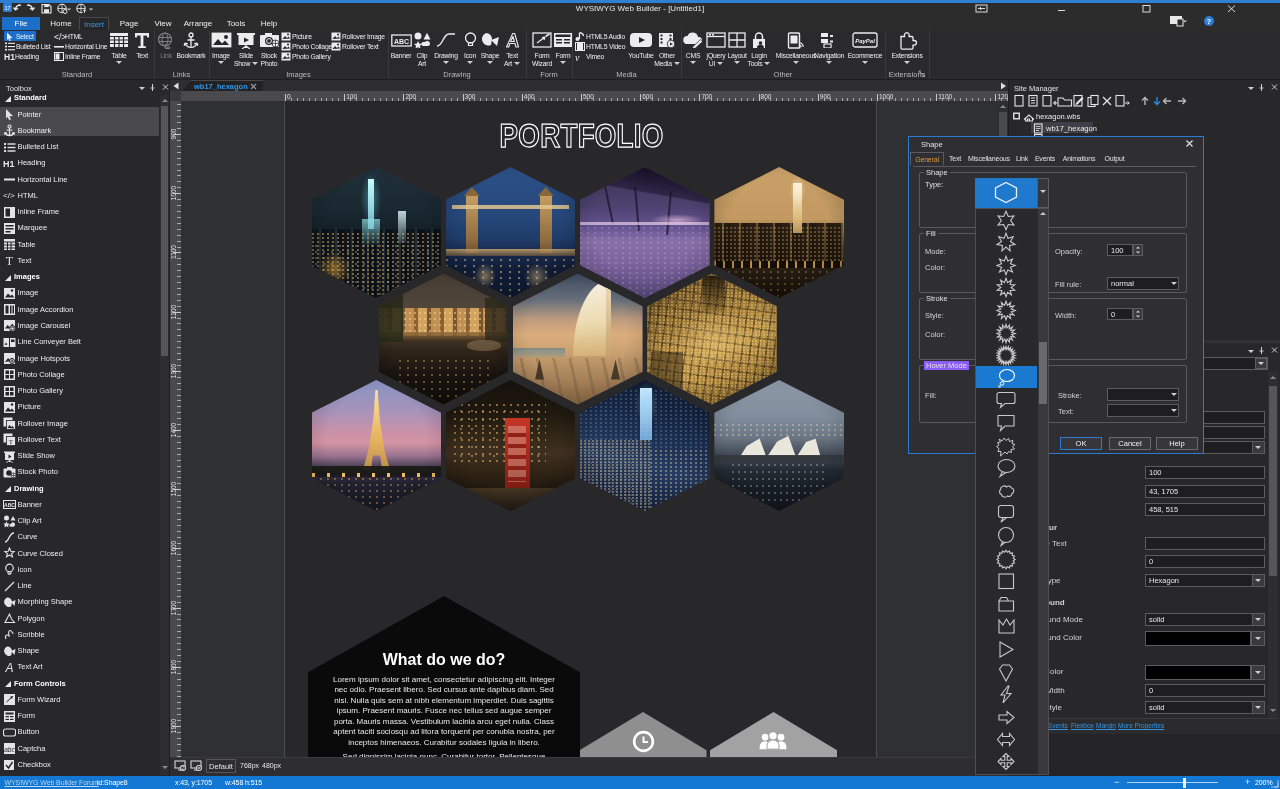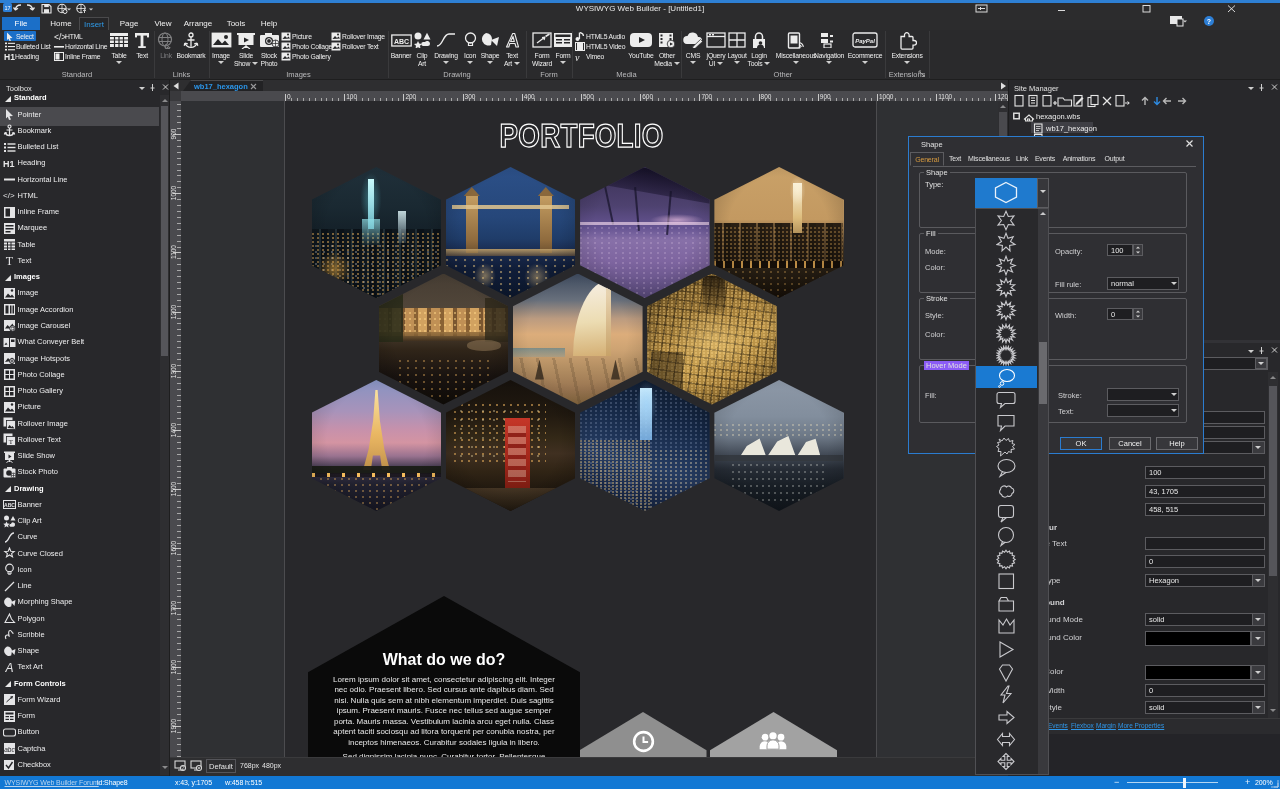--- a/index.html
+++ b/index.html
@@ -3,21 +3,21 @@
 <style>
 *{margin:0;padding:0;box-sizing:border-box;}
 html,body{width:1280px;height:789px;overflow:hidden;background:#2c2c2e;font-family:"Liberation Sans",sans-serif;}
 #root{position:absolute;left:0;top:0;width:1280px;height:789px;background:#2c2c2e;}
 .abs{position:absolute;}
 .tri-d{width:0;height:0;border-left:3px solid transparent;border-right:3px solid transparent;border-top:3px solid #cfcfcf;}
 .tri-u{width:0;height:0;border-left:3px solid transparent;border-right:3px solid transparent;border-bottom:3px solid #cfcfcf;}
 .hex{clip-path:polygon(50% 0%,100% 25%,100% 75%,50% 100%,0% 75%,0% 25%);}
 .rlbl{color:#f0f0f0;font-size:6.8px;letter-spacing:-0.2px;text-align:center;line-height:7.5px;white-space:nowrap;}
 .grplbl{color:#b9b9bb;font-size:7.5px;text-align:center;}
-.tbx-row{position:absolute;left:0;width:159px;height:19px;color:#ededee;font-size:7.5px;line-height:16.2px;}
+.tbx-row{position:absolute;left:0;width:159px;height:29px;color:#ededee;font-size:7.5px;line-height:16.2px;}
 .tbx-row .txt{position:absolute;left:17.5px;top:0;}
 .tbx-hd{position:absolute;left:0;width:159px;height:16.2px;color:#fff;font-size:7.5px;font-weight:bold;line-height:16.2px;}
 .inp{position:absolute;background:#1e1e21;border:1px solid #5c5c60;color:#e8e8e8;font-size:7.5px;line-height:11px;padding-left:3px;}
 .plbl{position:absolute;color:#d2d2d4;font-size:7.5px;white-space:nowrap;}
 .plbl8{position:absolute;color:#d2d2d4;font-size:8px;white-space:nowrap;}
 </style></head>
 <body>
 <div id="root">
     <div class="abs" style="left:0;top:0;width:1280px;height:2.5px;background:#2e80d4"></div>
     <div class="abs" style="left:0;top:2.5px;width:1280px;height:14.5px;background:#2c2c2d"></div>
@@ -564,21 +564,21 @@
         </svg></span>
       <span class="txt">Image Carousel</span>
     </div>
     <div class="tbx-row" style="top:334.2px;">
       <span style="position:absolute;left:3px;top:1.5px"><svg width="13" height="13" viewBox="0 0 13 13">
           <rect x="0.5" y="2" width="5.5" height="9" fill="#e4e4e6"></rect>
           <rect x="7" y="2" width="5.5" height="9" fill="#e4e4e6"></rect>
           <path d="M1.5 9 l1.5 -2.5 1.5 2 z" fill="#252528"></path>
           <rect x="8" y="3.5" width="3.5" height="2.5" fill="#252528"></rect>
         </svg></span>
-      <span class="txt">What Conveyer Belt</span>
+      <span class="txt">Line Conveyer Belt</span>
     </div>
     <div class="tbx-row" style="top:350.5px;">
       <span style="position:absolute;left:3px;top:1.5px"><svg width="13" height="13" viewBox="0 0 13 13">
           <rect x="1" y="1" width="11" height="11" fill="#e4e4e6"></rect>
           <path d="M2 10 l3 -4 2 2 2 -2.5 2.5 3 z" fill="#252528"></path>
           <circle cx="9" cy="9" r="2.5" fill="#e4e4e6" stroke="#252528" stroke-width="1"></circle>
           <path d="M9 7.5 v3 M7.5 9 h3" stroke="#252528" stroke-width="0.8"></path>
         </svg></span>
       <span class="txt">Image Hotspots</span>
     </div>

